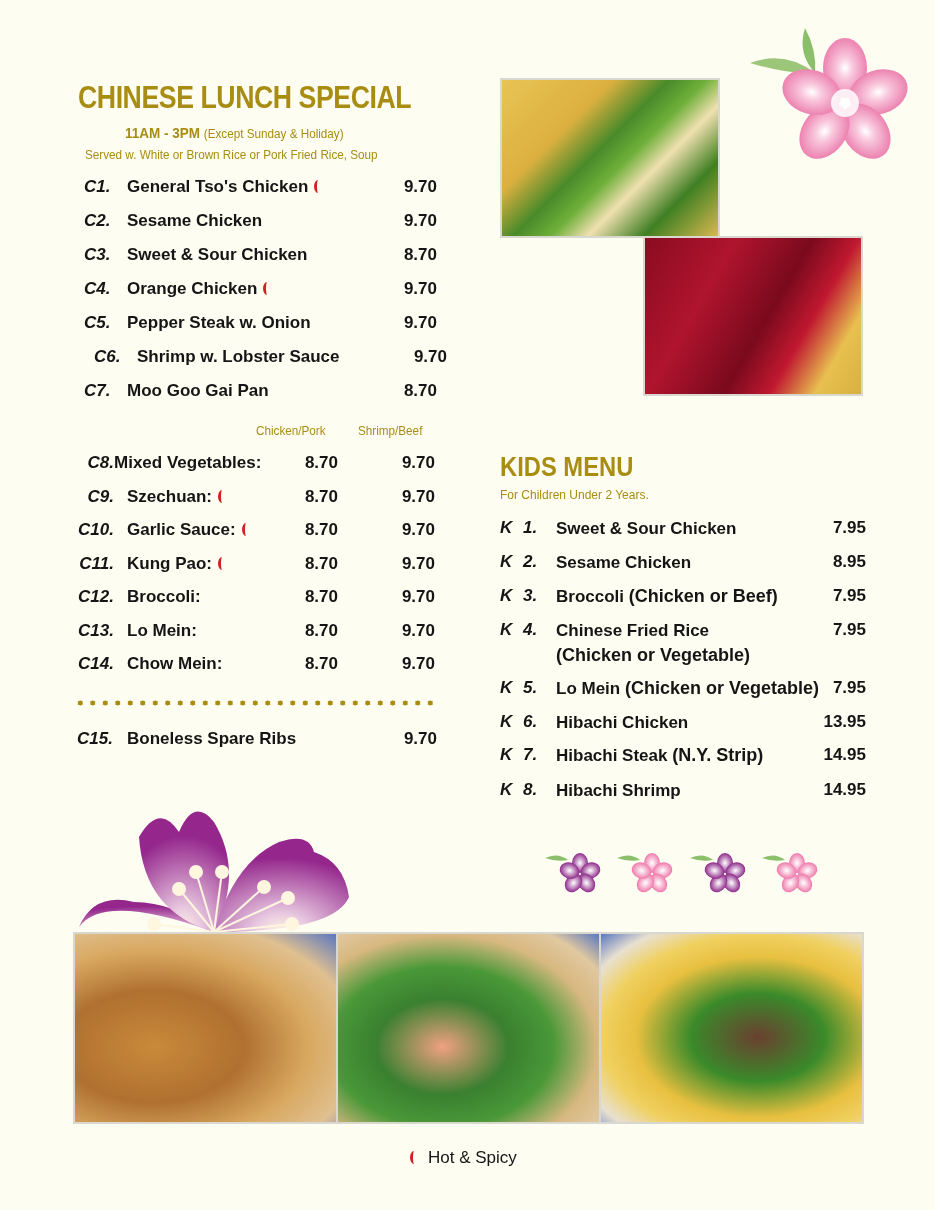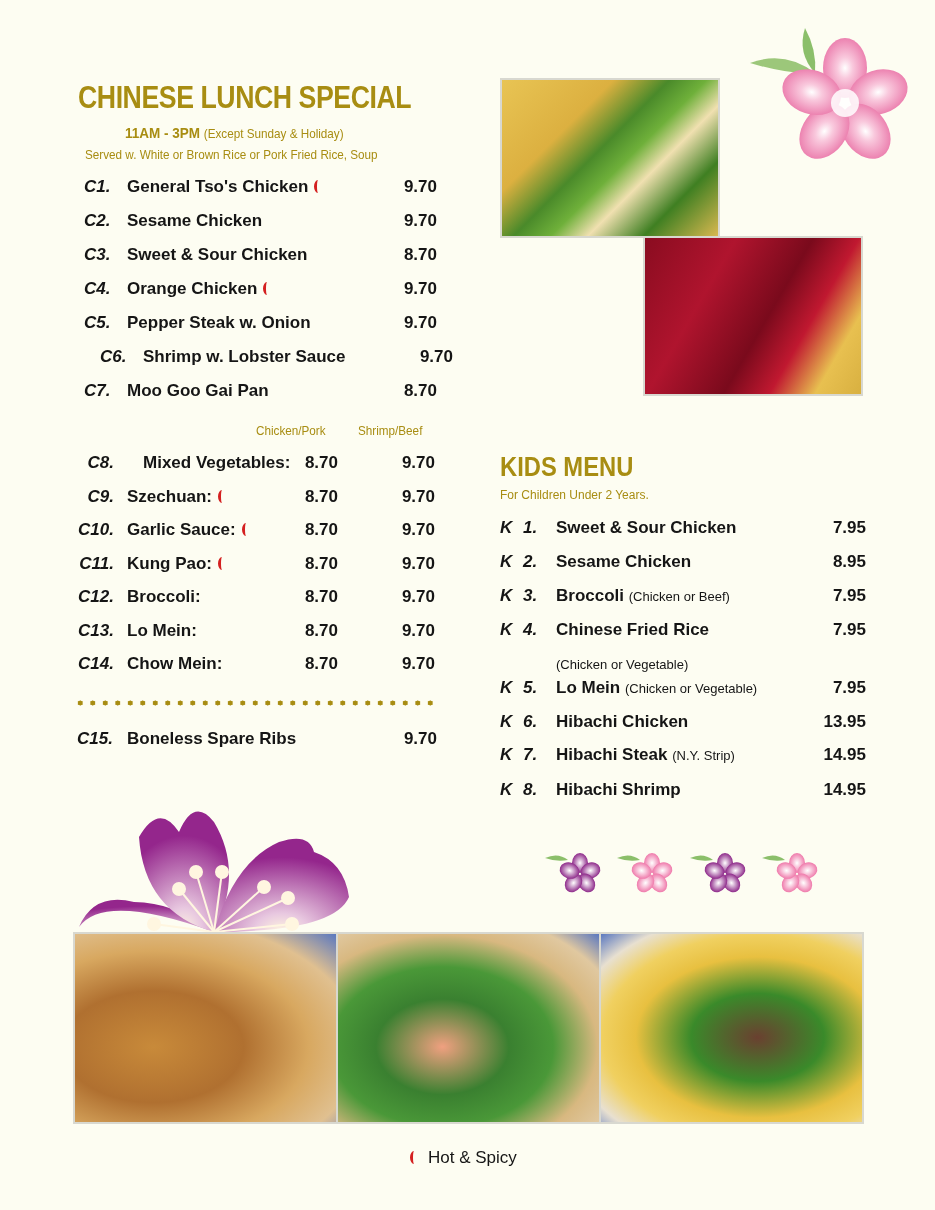--- a/index.html
+++ b/index.html
@@ -29,21 +29,21 @@
     vertical-align: -1px;
   }
   .col-head { position: absolute; font-size: 13px; color: #a88d12; white-space: nowrap; transform: scaleX(0.9); transform-origin: left top;}
   .dots {
     left: 74px; top: 700px; width: 362px; height: 6px;
     background-image: radial-gradient(circle, #a88d12 2.4px, transparent 2.7px);
     background-size: 12.5px 6px; background-repeat: repeat-x;
   }
   .kids-title { left: 500px; top: 452px; font-size: 27px; font-weight: bold; color: #a88d12; transform: scaleX(0.88); transform-origin: left top; white-space: nowrap; }
   .kids-sub { left: 500px; top: 488px; font-size: 12px; color: #a88d12; white-space: nowrap; }
-  .small { font-weight: normal; font-size: 13px; margin-top: 12px; }
+  .small { font-weight: bold; font-size: 18px; }
 
   .photo { position: absolute; border: 2px solid #d8d8d0; box-sizing: border-box; overflow: hidden; }
   .legend { left: 410px; top: 1148px; font-size: 17px; white-space: nowrap; }
 </style>
 </head>
 <body>
 
 <svg class="abs" style="left:745px;top:25px" width="170" height="140" viewBox="0 0 170 140">
   <defs>
     <radialGradient id="pg" cx="50%" cy="50%" r="50%">
@@ -90,39 +90,39 @@
     <div class="row" style="left:0;top:279px;width:440px;height:22px">
         <span class="num" style="left:84px">C4.</span>
         <span class="name" style="left:127px"><span>Orange Chicken</span><span class="chili"></span></span>
         <span class="price" style="right:3px">9.70</span>
       </div>
     <div class="row" style="left:0;top:313px;width:440px;height:22px">
         <span class="num" style="left:84px">C5.</span>
         <span class="name" style="left:127px"><span>Pepper Steak w. Onion</span></span>
         <span class="price" style="right:3px">9.70</span>
       </div>
-    <div class="row" style="left:16px;top:347px;width:440px;height:22px">
+    <div class="row" style="left:10px;top:347px;width:440px;height:22px">
         <span class="num" style="left:84px">C6.</span>
         <span class="name" style="left:127px"><span>Shrimp w. Lobster Sauce</span></span>
         <span class="price" style="right:3px">9.70</span>
       </div>
     <div class="row" style="left:0;top:381px;width:440px;height:22px">
         <span class="num" style="left:84px">C7.</span>
         <span class="name" style="left:127px"><span>Moo Goo Gai Pan</span></span>
         <span class="price" style="right:3px">8.70</span>
       </div>
   </div>
 
 <div class="col-head" style="left:256px;top:423px">Chicken/Pork</div>
 <div class="col-head" style="left:358px;top:423px">Shrimp/Beef</div>
 
 <div id="dual-items">
     <div class="row" style="left:0;top:453px;width:440px;height:22px">
         <span class="num" style="right:326px;text-align:right">C8.</span>
-        <span class="name" style="left:143px"><span>Mixed Vegetables:</span></span>
+        <span class="name" style="left:114px"><span>Mixed Vegetables:</span></span>
         <span class="price" style="right:102px">8.70</span>
         <span class="price" style="right:5px">9.70</span>
       </div>
     <div class="row" style="left:0;top:486.5px;width:440px;height:22px">
         <span class="num" style="right:326px;text-align:left">C9.</span>
         <span class="name" style="left:127px"><span>Szechuan:</span><span class="chili"></span></span>
         <span class="price" style="right:102px">8.70</span>
         <span class="price" style="right:5px">9.70</span>
       </div>
     <div class="row" style="left:0;top:520px;width:440px;height:22px">

